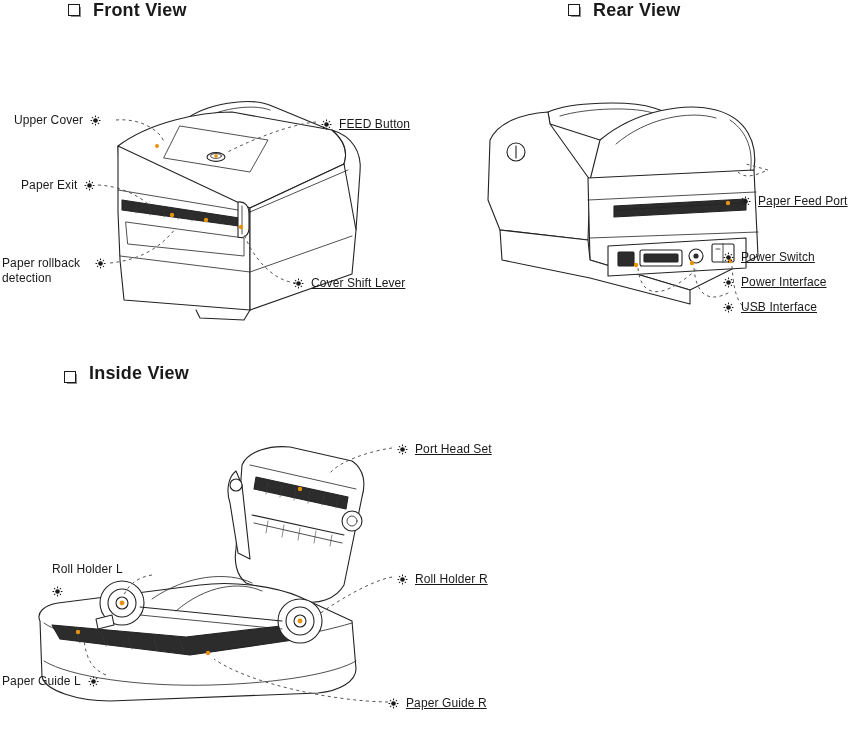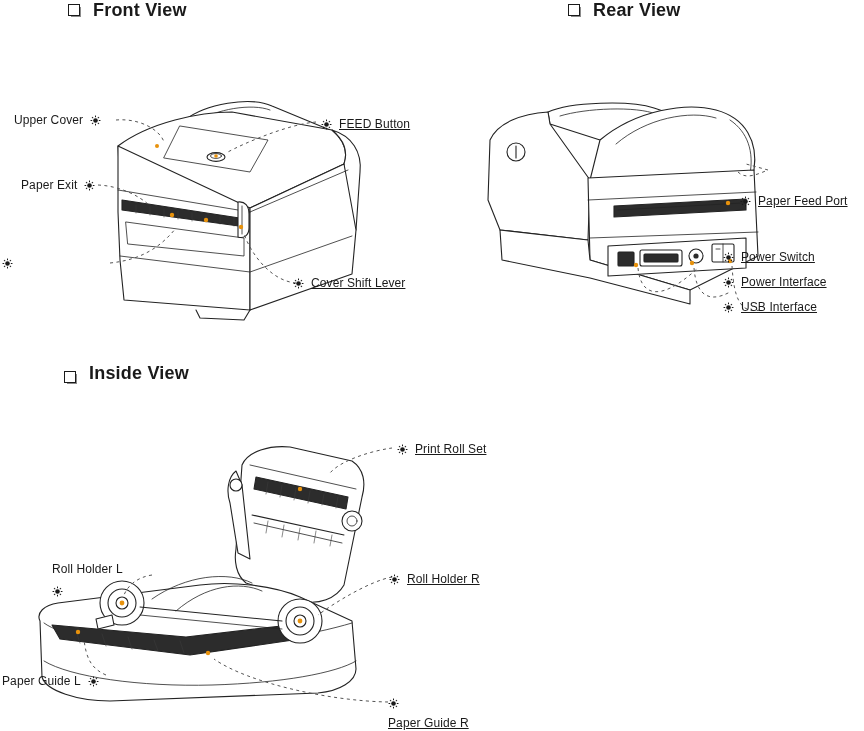--- a/index.html
+++ b/index.html
@@ -126,20 +126,21 @@
         <path d="M9.6 6H11.4"></path>
         <path d="M2.2 2.2L3.4 3.4"></path>
         <path d="M8.6 8.6L9.8 9.8"></path>
         <path d="M9.8 2.2L8.6 3.4"></path>
         <path d="M3.4 8.6L2.2 9.8"></path>
       </g>
     </svg>
 </div>
 
 <div class="callout left" style="left:2px;top:256px;">
+  <span class="txt two">Paper rollback detection</span>
   <svg class="marker" viewBox="0 0 12 12">
       <circle cx="6" cy="6" r="2.5" fill="#1a1a1a"></circle>
       <g stroke="#1a1a1a" stroke-width="1.1">
         <path d="M6 0.6V2.4"></path>
         <path d="M6 9.6V11.4"></path>
         <path d="M0.6 6H2.4"></path>
         <path d="M9.6 6H11.4"></path>
         <path d="M2.2 2.2L3.4 3.4"></path>
         <path d="M8.6 8.6L9.8 9.8"></path>
         <path d="M9.8 2.2L8.6 3.4"></path>
@@ -400,41 +401,41 @@
         <path d="M6 0.6V2.4"></path>
         <path d="M6 9.6V11.4"></path>
         <path d="M0.6 6H2.4"></path>
         <path d="M9.6 6H11.4"></path>
         <path d="M2.2 2.2L3.4 3.4"></path>
         <path d="M8.6 8.6L9.8 9.8"></path>
         <path d="M9.8 2.2L8.6 3.4"></path>
         <path d="M3.4 8.6L2.2 9.8"></path>
       </g>
     </svg>
-  <span class="txt">Print Roll Set</span>
+  <span class="txt">Port Head Set</span>
 </div>
 
 <div class="callout left" style="left:52px;top:562px;flex-direction:column;">
   <span class="txt">Roll Holder L</span>
   <svg class="marker" viewBox="0 0 12 12">
       <circle cx="6" cy="6" r="2.5" fill="#1a1a1a"></circle>
       <g stroke="#1a1a1a" stroke-width="1.1">
         <path d="M6 0.6V2.4"></path>
         <path d="M6 9.6V11.4"></path>
         <path d="M0.6 6H2.4"></path>
         <path d="M9.6 6H11.4"></path>
         <path d="M2.2 2.2L3.4 3.4"></path>
         <path d="M8.6 8.6L9.8 9.8"></path>
         <path d="M9.8 2.2L8.6 3.4"></path>
         <path d="M3.4 8.6L2.2 9.8"></path>
       </g>
     </svg>
 </div>
 
-<div class="callout right" style="left:389px;top:572px;">
+<div class="callout right" style="left:397px;top:572px;">
   <svg class="marker" viewBox="0 0 12 12">
       <circle cx="6" cy="6" r="2.5" fill="#1a1a1a"></circle>
       <g stroke="#1a1a1a" stroke-width="1.1">
         <path d="M6 0.6V2.4"></path>
         <path d="M6 9.6V11.4"></path>
         <path d="M0.6 6H2.4"></path>
         <path d="M9.6 6H11.4"></path>
         <path d="M2.2 2.2L3.4 3.4"></path>
         <path d="M8.6 8.6L9.8 9.8"></path>
         <path d="M9.8 2.2L8.6 3.4"></path>
@@ -454,21 +455,21 @@
         <path d="M0.6 6H2.4"></path>
         <path d="M9.6 6H11.4"></path>
         <path d="M2.2 2.2L3.4 3.4"></path>
         <path d="M8.6 8.6L9.8 9.8"></path>
         <path d="M9.8 2.2L8.6 3.4"></path>
         <path d="M3.4 8.6L2.2 9.8"></path>
       </g>
     </svg>
 </div>
 
-<div class="callout right" style="left:388px;top:696px;flex-direction:column;">
+<div class="callout right" style="left:388px;top:696px;">
   <svg class="marker" viewBox="0 0 12 12">
       <circle cx="6" cy="6" r="2.5" fill="#1a1a1a"></circle>
       <g stroke="#1a1a1a" stroke-width="1.1">
         <path d="M6 0.6V2.4"></path>
         <path d="M6 9.6V11.4"></path>
         <path d="M0.6 6H2.4"></path>
         <path d="M9.6 6H11.4"></path>
         <path d="M2.2 2.2L3.4 3.4"></path>
         <path d="M8.6 8.6L9.8 9.8"></path>
         <path d="M9.8 2.2L8.6 3.4"></path>

